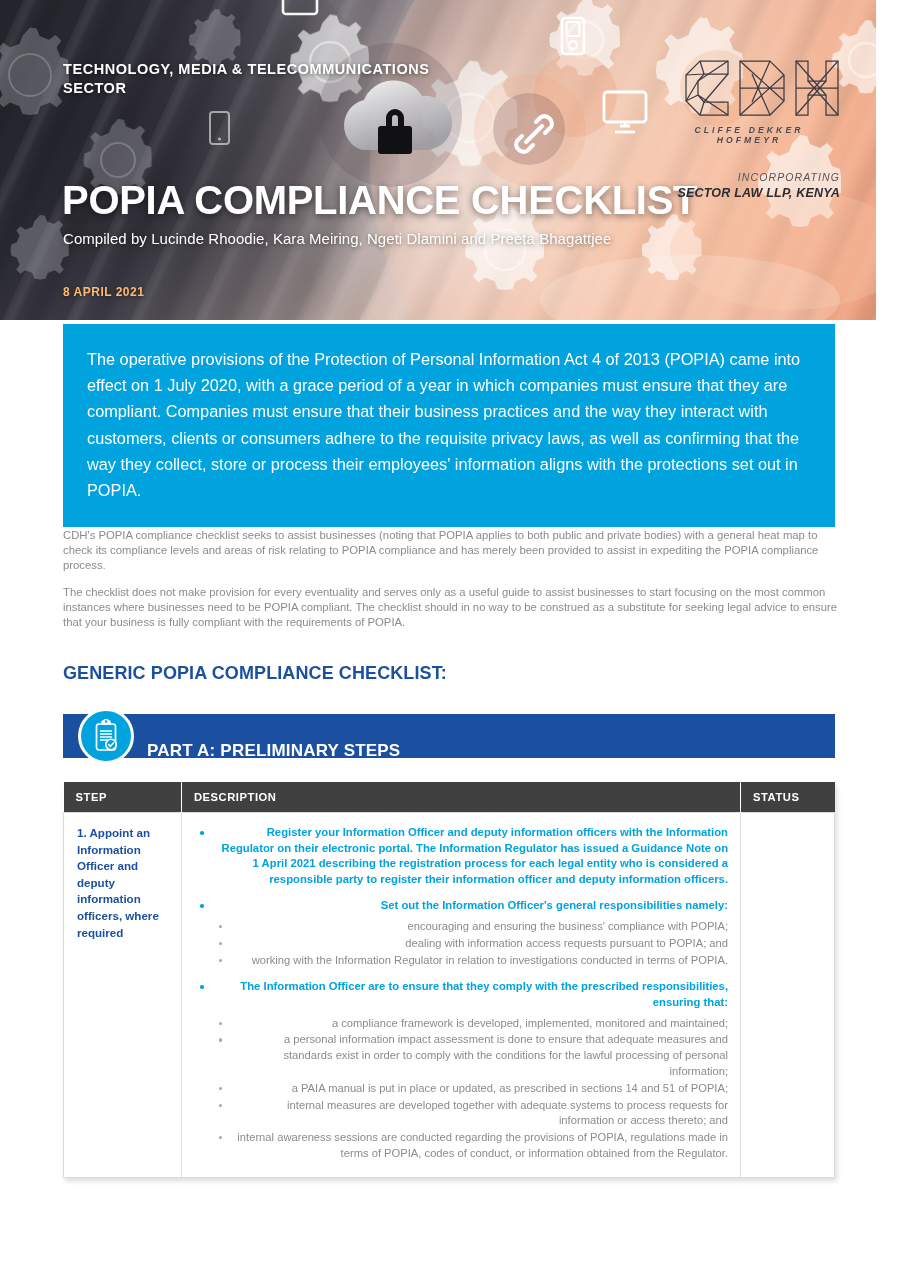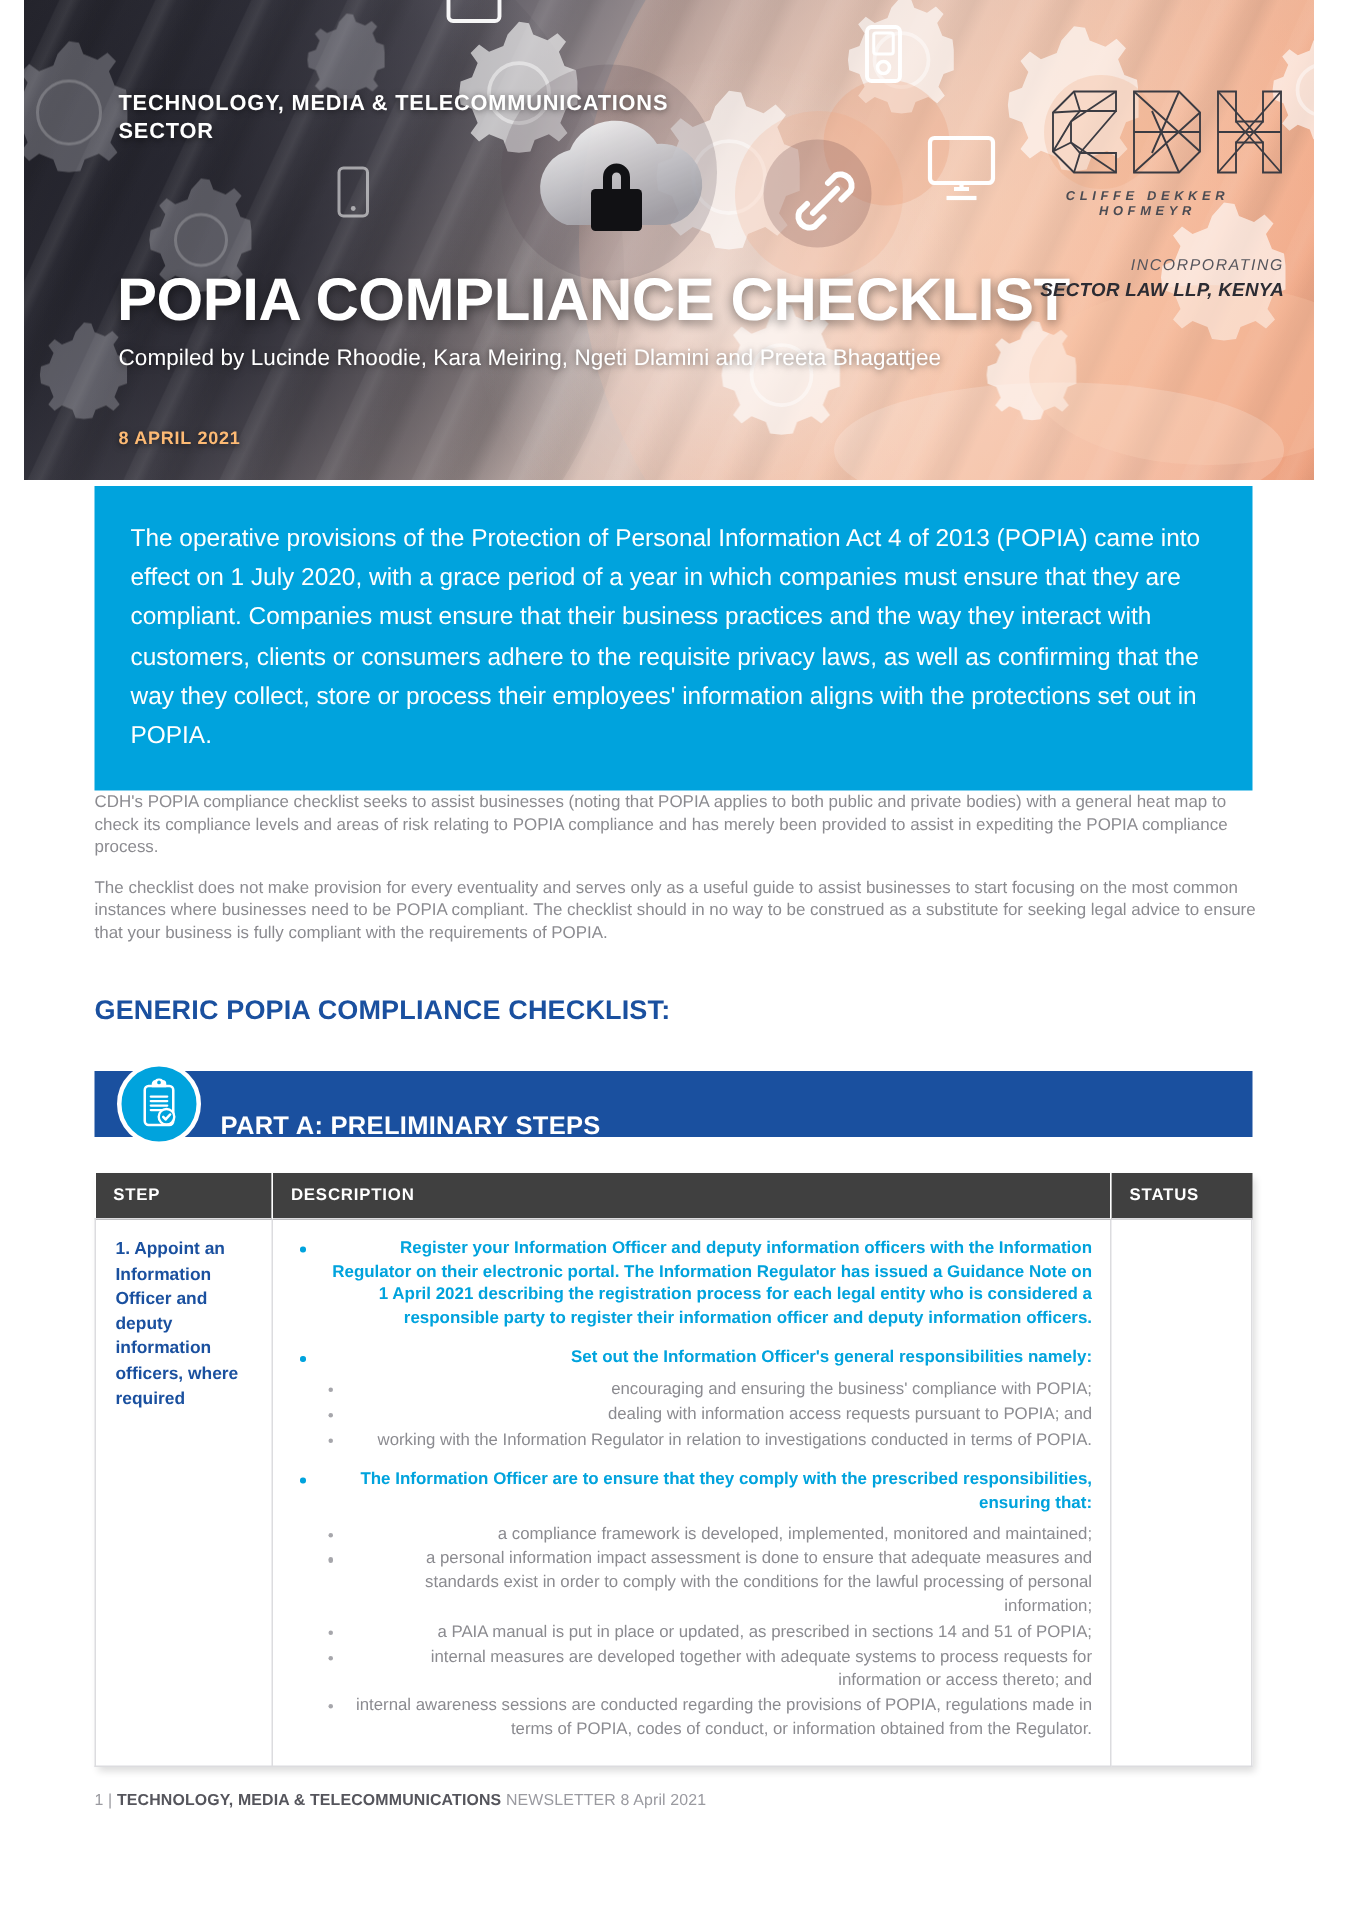--- a/index.html
+++ b/index.html
@@ -11,21 +11,20 @@
     font-family: "Liberation Sans", sans-serif;
     -webkit-font-smoothing: antialiased;
   }
 
   .page {
     position: relative;
     width: 876px;
     height: 1273px;
     overflow: hidden;
     background: #ffffff;
-    padding-left: 16px;
   }
 
   
   .hero {
     position: relative;
     width: 900px;
     height: 320px;
     overflow: hidden;
     background: #2b2b33;
   }
@@ -560,17 +559,14 @@
               </ul>
             </li>
 
           </ul>
         </td>
         <td class="cell-status"></td>
       </tr>
     </tbody>
   </table>
 
-  <div class="footer">
-    <span>1 | </span><b>TECHNOLOGY, MEDIA &amp; TELECOMMUNICATIONS</b><span> NEWSLETTER 8 April 2021</span>
-  </div>
 
 </div>
 
 </body></html>

